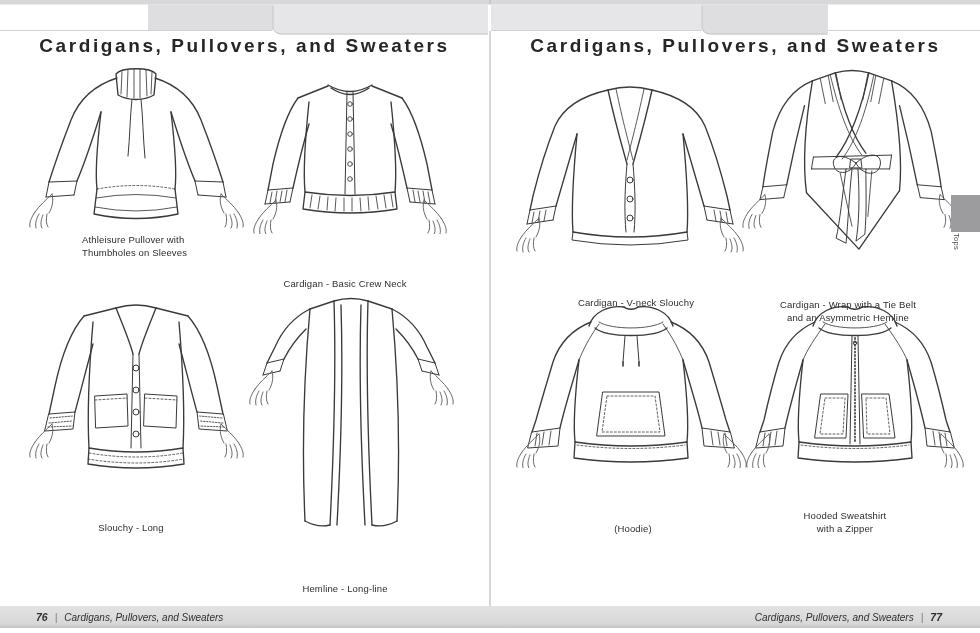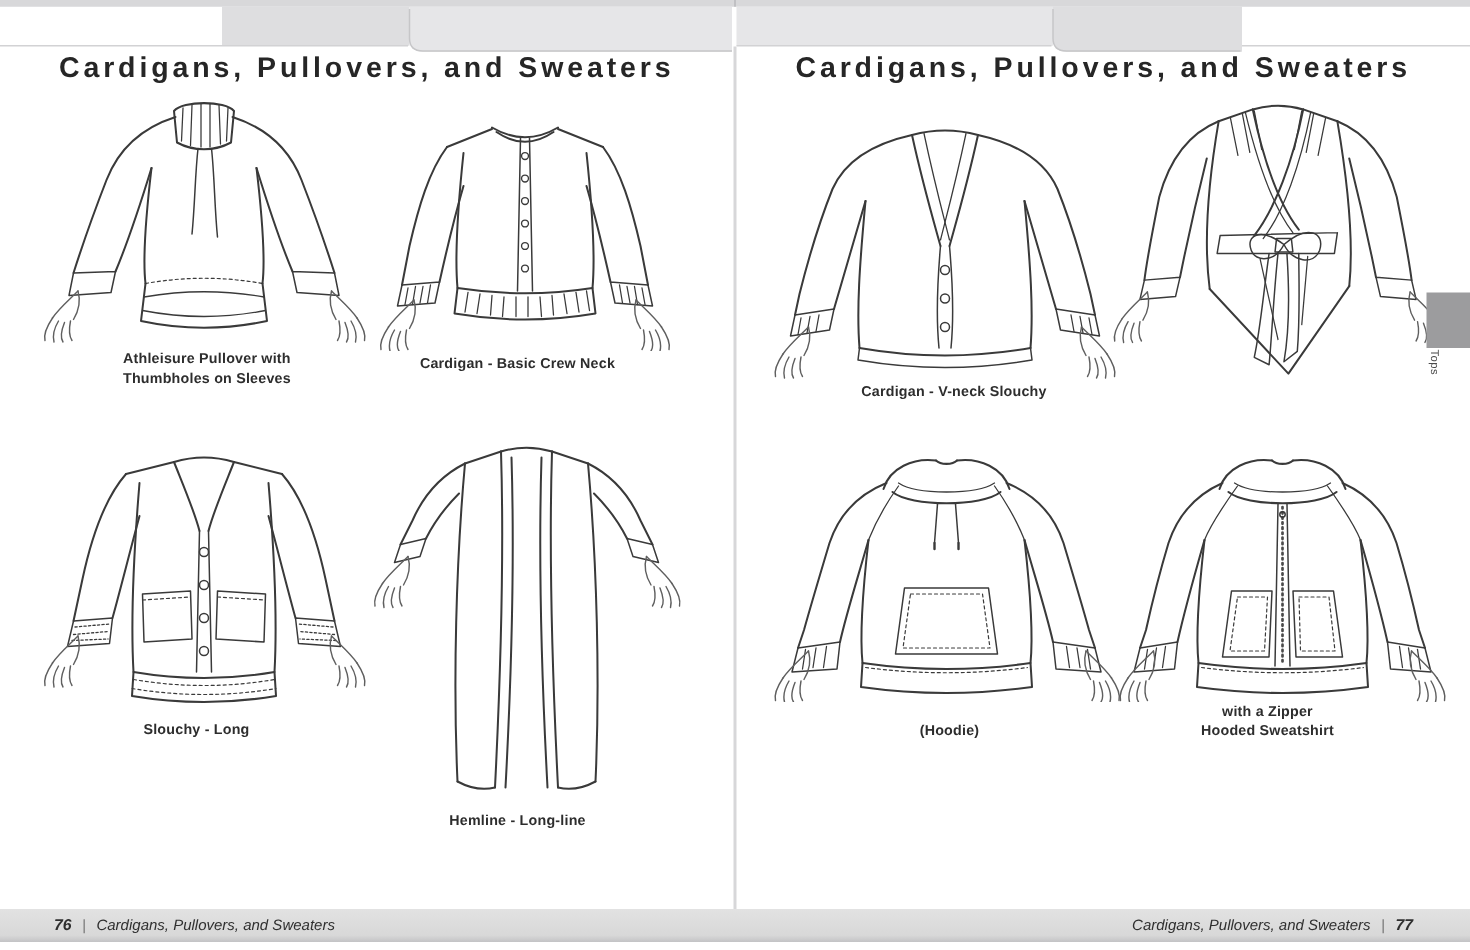--- a/index.html
+++ b/index.html
@@ -18,24 +18,24 @@
   #page-right{left:491px;width:489px;}
   .page-title{
     position:absolute;top:4px;left:0;width:100%;
     text-align:center;font-size:19px;font-weight:700;letter-spacing:2.6px;
     color:#262626;white-space:nowrap;
   }
   
   #gutter{left:489px;top:31px;width:2px;height:575px;background:#d7d7d9;}
   
   .caption{
-    font-size:9.5px;font-weight:700;color:#2d2d2d;line-height:13px;
+    font-size:9.5px;font-weight:400;color:#2d2d2d;line-height:13px;
     letter-spacing:0.15px;
   }
-  .caption.center{text-align:center;}
+  .caption.center{text-align:center;margin-top:41px;}
   
   .fig svg{display:block;width:100%;height:100%;}
   .sketch{stroke:#3a3a3a;fill:none;stroke-width:1.35;stroke-linecap:round;stroke-linejoin:round;}
   .thin{stroke-width:0.85;}
   .stitch{stroke-width:0.8;stroke-dasharray:2,2;}
   .handg{stroke:#5f5f5f;stroke-width:0.95;fill:none;stroke-linecap:round;}
   
   #footer-band{
     left:0;top:606px;width:980px;height:22px;
     background:linear-gradient(#e2e2e2,#d8d8d8 80%,#c3c3c5);
@@ -368,20 +368,22 @@
     </g>
     <g transform="translate(0,126)">
         <use href="#hand"></use>
       </g>
     <g transform="translate(225,126) scale(-1,1)">
         <use href="#hand"></use>
       </g>
   </svg>
 </div>
 <div class="abs caption center" style="left:748px;top:257px;width:200px">
+  <div>Cardigan - Wrap with a Tie Belt</div>
+  <div>and an Asymmetric Hemline</div>
 </div>
 
 <div class="abs fig" style="left:515px;top:300px;width:233px;height:168px">
   <svg viewBox="0 0 233 168">
     <g class="sketch">
       <path d="M74,26 C78,12 94,5 109,7"></path>
       <path d="M158,26 C154,12 138,5 123,7"></path>
       <path d="M109,7 C112,10 120,10 123,7"></path>
       <path d="M80,28 C92,38 140,38 152,28"></path>
       <path d="M84,22 C96,30 136,30 148,22" class="thin"></path>
@@ -468,22 +470,22 @@
     </g>
     <g transform="translate(0,132)">
         <use href="#hand"></use>
       </g>
     <g transform="translate(220,132) scale(-1,1)">
         <use href="#hand"></use>
       </g>
   </svg>
 </div>
 <div class="abs caption center" style="left:745px;top:468px;width:200px">
+  <div>Hooded Sweatshirt</div>
   <div>with a Zipper</div>
-  <div>Hooded Sweatshirt</div>
 </div>
 
 <div id="footer-band" class="abs">
   <div id="footer-left" class="footer-text">
     <span class="pg">76</span><span class="sep">|</span><span>Cardigans, Pullovers, and Sweaters</span>
   </div>
   <div id="footer-right" class="footer-text">
     <span>Cardigans, Pullovers, and Sweaters</span><span class="sep">|</span><span class="pg">77</span>
   </div>
 </div>

